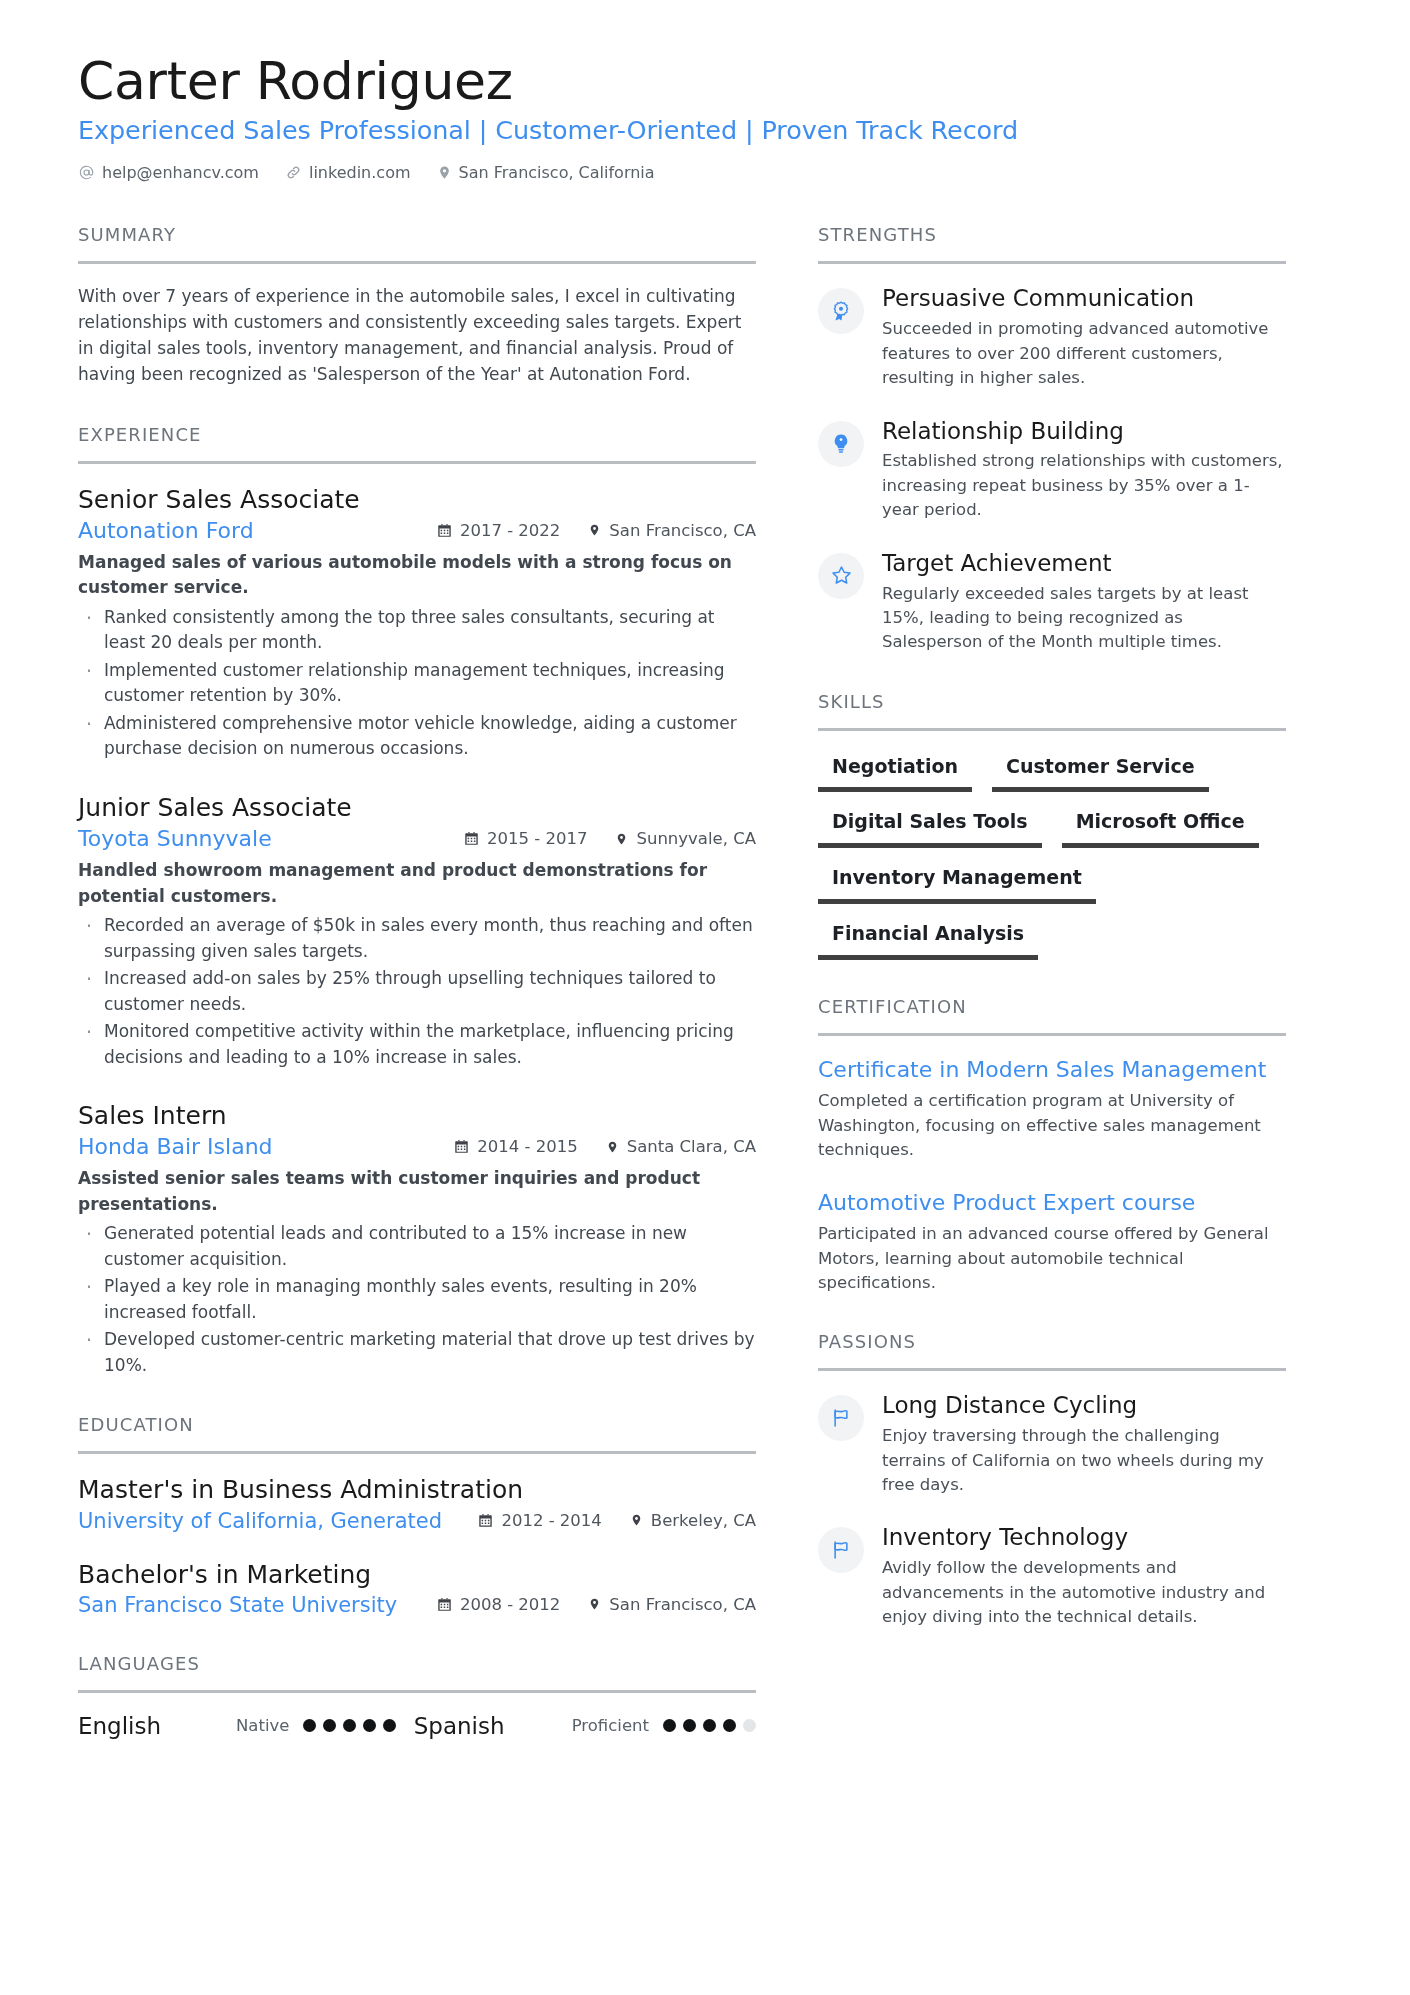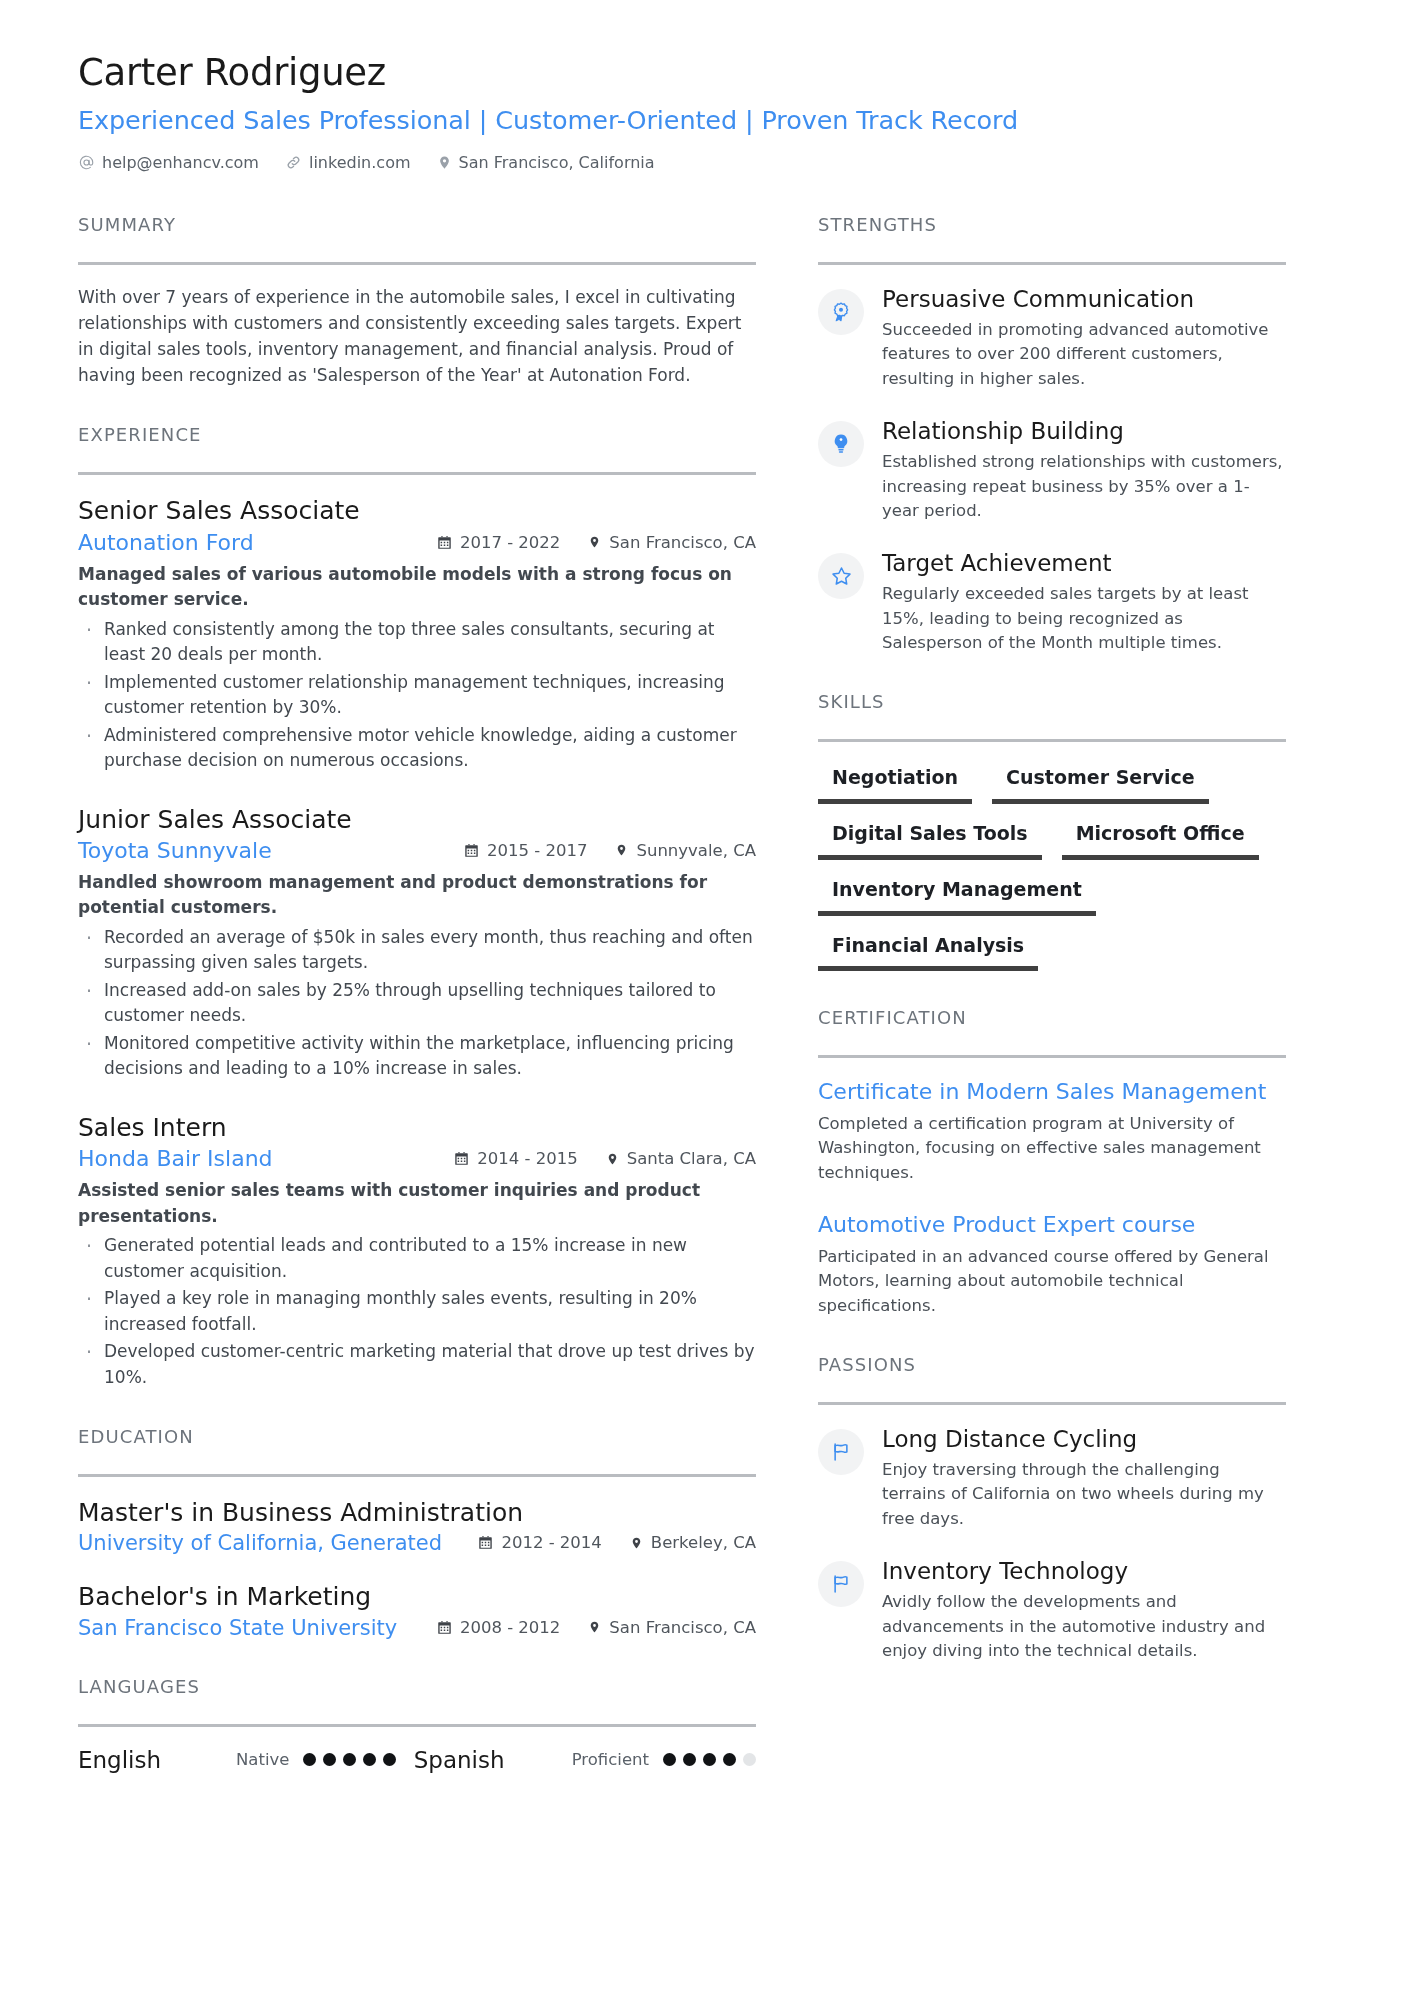--- a/index.html
+++ b/index.html
@@ -15,26 +15,26 @@
   .page {
     width: 1410px;
     min-height: 1995px;
     background: #fff;
     padding: 52px 78px 40px 78px;
     position: relative;
   }
 
   
   .name {
-    font-size: 37px;
+    font-size: 52px;
     font-weight: 400;
     color: #1a1a1a;
     letter-spacing: -0.3px;
     line-height: 1.15;
-    margin-bottom: 10px;
+    margin-bottom: 3px;
   }
   .headline {
     font-size: 25.5px;
     font-weight: 400;
     color: #3e8ef0;
     letter-spacing: -0.1px;
     line-height: 1.2;
     margin-bottom: 18px;
   }
   .contact-row {
@@ -61,21 +61,21 @@
   }
   .col-left { width: 712px; padding-right: 34px; }
   .col-right { width: 468px; margin-left: 28px; }
 
   
   .sec-title {
     font-size: 18px;
     letter-spacing: 1.1px;
     color: #6d747c;
     font-weight: 400;
-    padding-bottom: 27px;
+    padding-bottom: 16px;
     text-transform: uppercase;
   }
   .sec-rule {
     height: 3px;
     background: #b9bcc0;
     width: 100%;
     margin-bottom: 20px;
   }
   .section { margin-bottom: 36px; }
 

